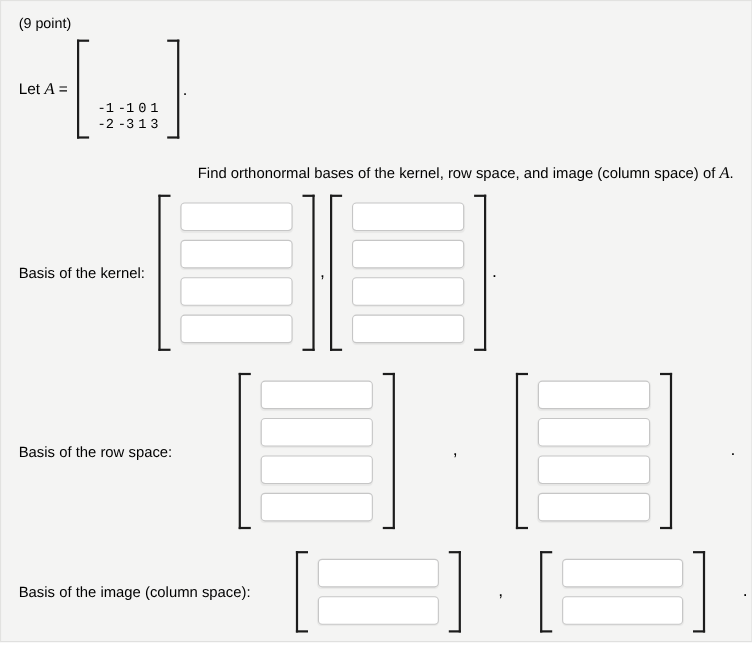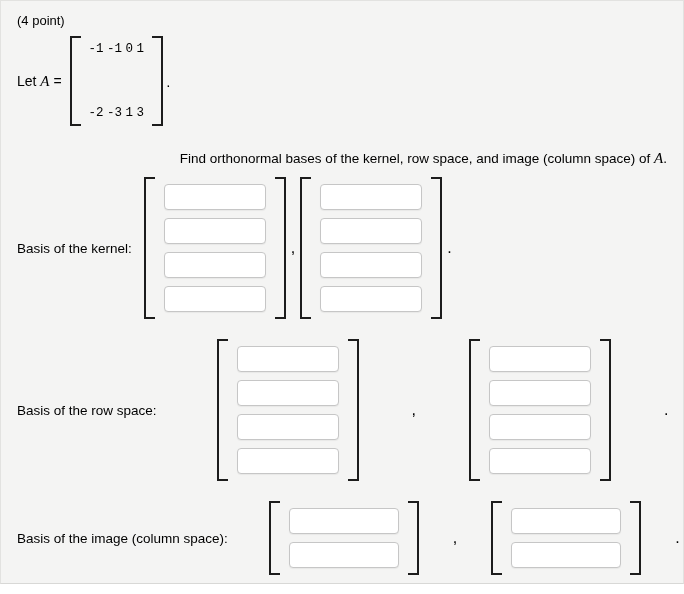--- a/index.html
+++ b/index.html
@@ -20,21 +20,21 @@
   }
   .points { font-size:13px; }
   
   .stmt-row { display:flex; align-items:center; margin-top:8px; }
   .stmt { font-size:14px; }
   .mvar { font-family:"Liberation Serif", serif; font-style:italic; font-size:15px; }
   .mat { display:flex; align-items:stretch; margin-left:8px; }
   .bl { width:9px; border:2px solid #1c1c1c; border-right:none; }
   .br { width:9px; border:2px solid #1c1c1c; border-left:none; }
   .mat-entries {
-    display:flex; flex-direction:column; justify-content:space-between;
+    display:flex; flex-direction:column; justify-content:flex-end;
     min-height:78px; padding:6px 8px;
     font-family:"Liberation Mono", monospace;
     font-size:12.5px; word-spacing:-4px; letter-spacing:0px;
   }
   .after { font-size:15px; margin-left:3px; }
   
   .question { font-size:13.5px; margin-top:24px;text-align:right; }
   
   .section { display:flex; align-items:center; }
   .sec-kernel { margin-top:10px; }
@@ -57,21 +57,21 @@
   }
   input.entry.wide { width:110px; }
   .sep { font-size:16px; margin:0 5px; align-self:center; }
   .footer-strip { height:9px; background:#ffffff; }
 </style>
 </head>
 <body>
 
 <div class="content">
 
-  <div class="points">(4 point)</div>
+  <div class="points">(9 point)</div>
 
   <div class="stmt-row">
     <span class="stmt"><span>Let</span>&nbsp;<i class="mvar">A</i>&nbsp;<span>=</span></span>
     <div class="mat">
       <div class="bl"></div>
       <div class="mat-entries">
         <div>-1 -1 0 1</div>
         <div>-2 -3 1 3</div>
       </div>
       <div class="br"></div>

